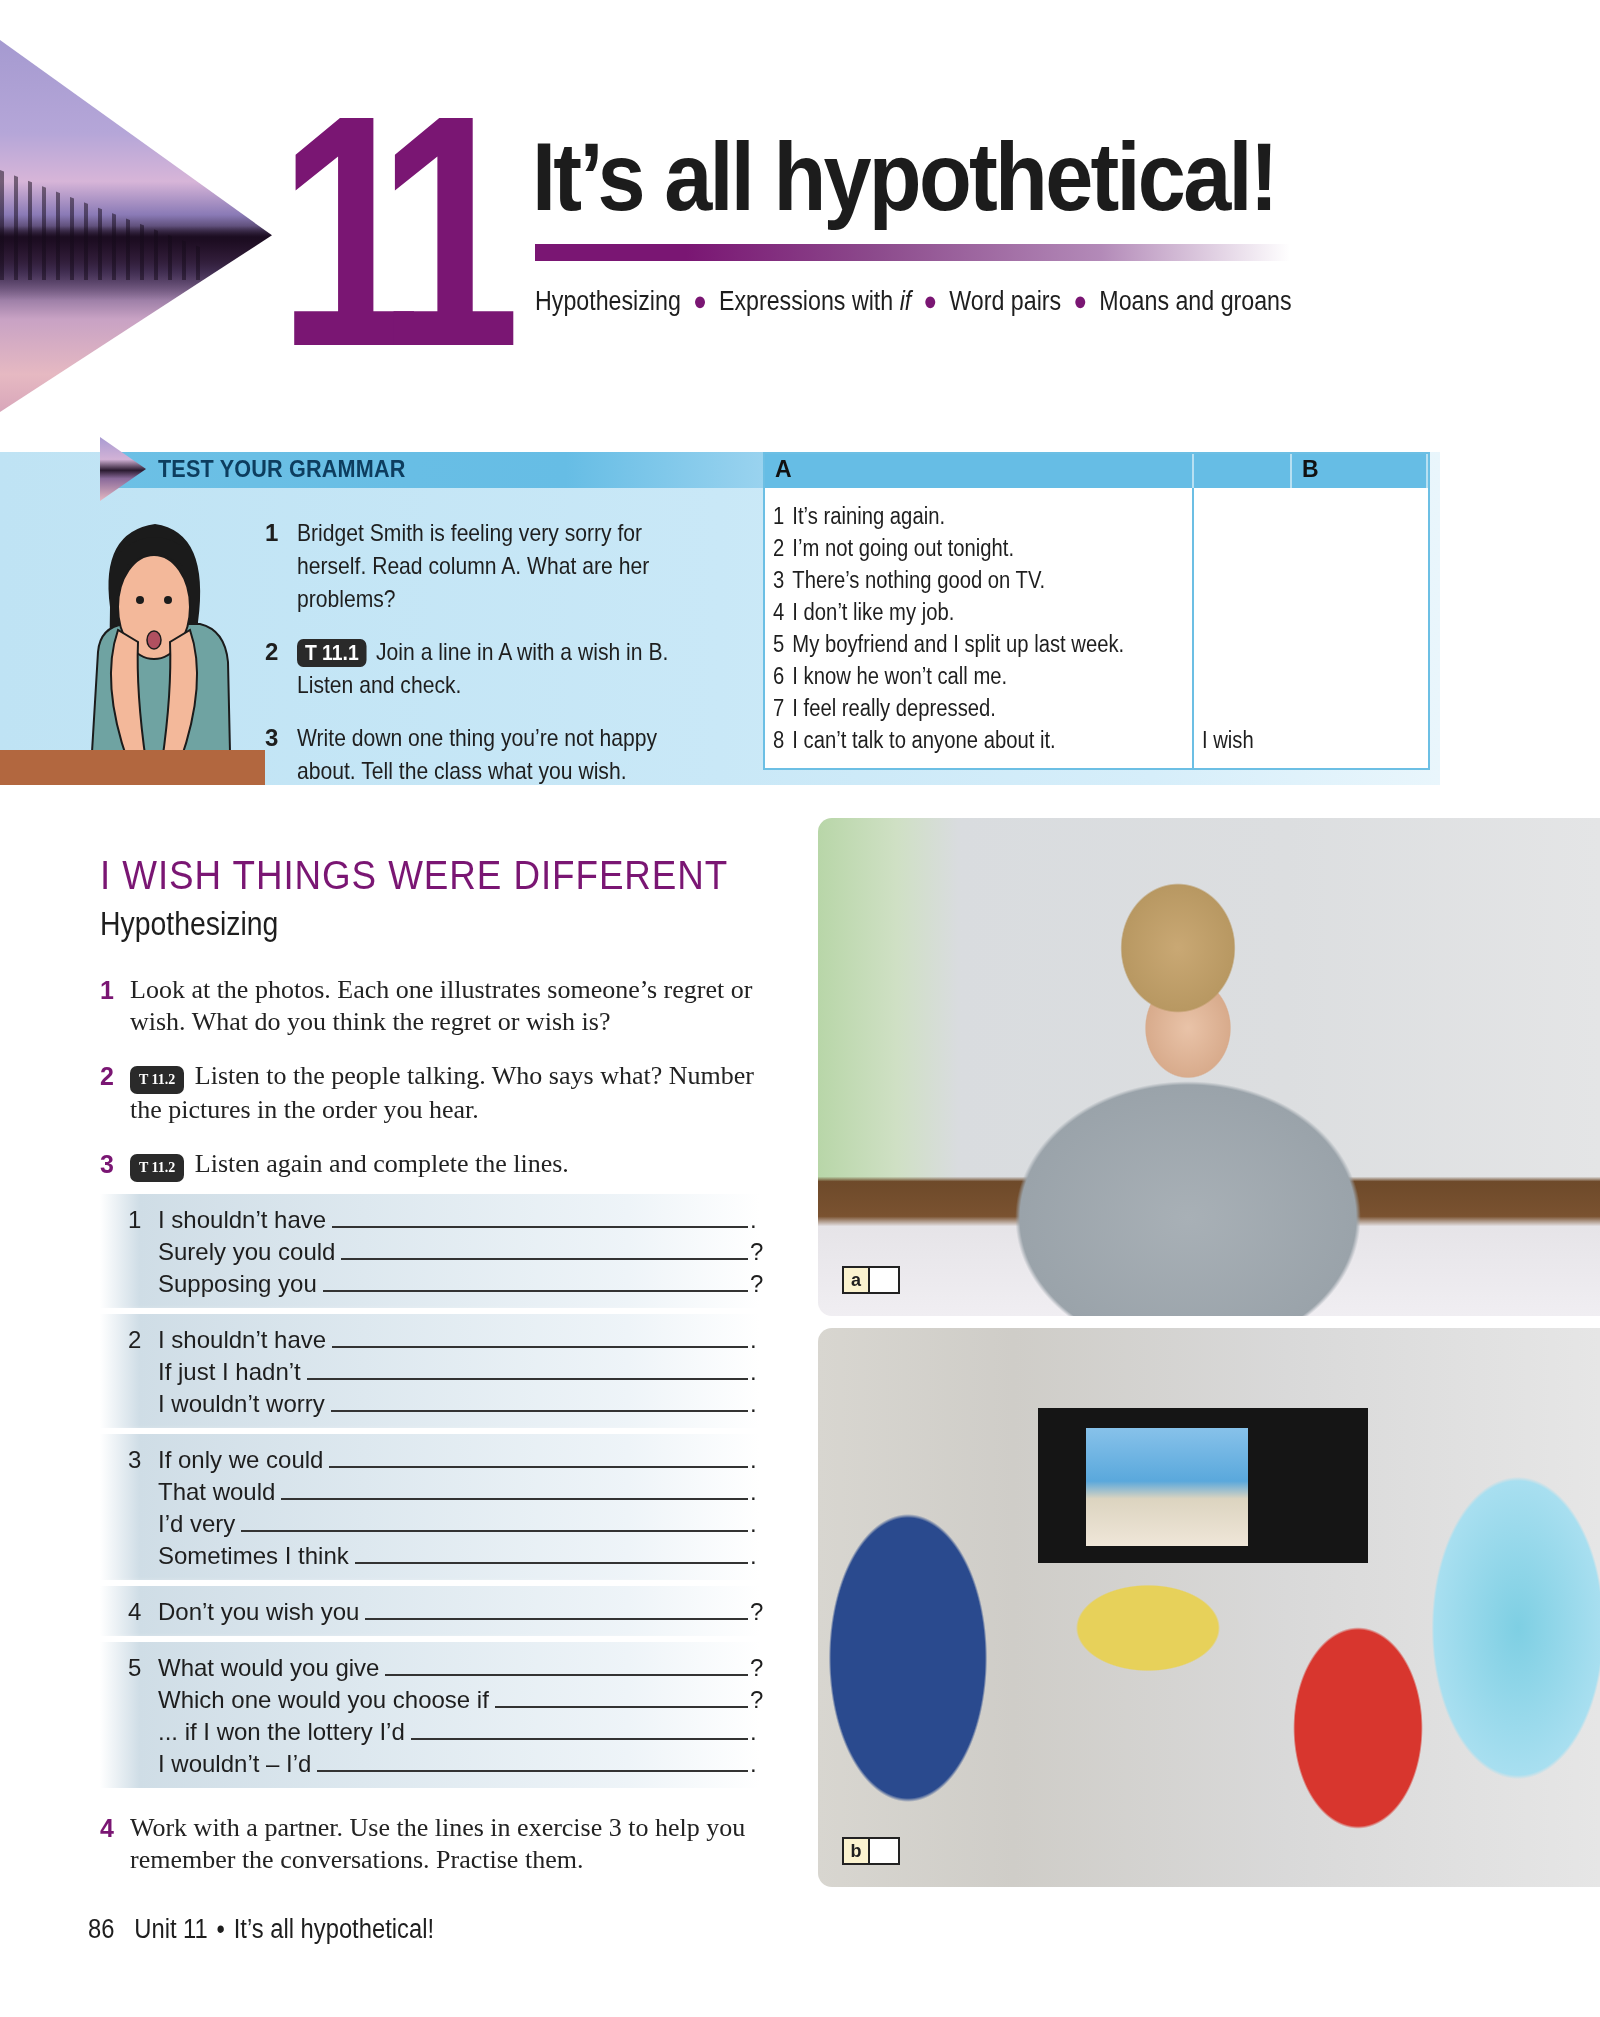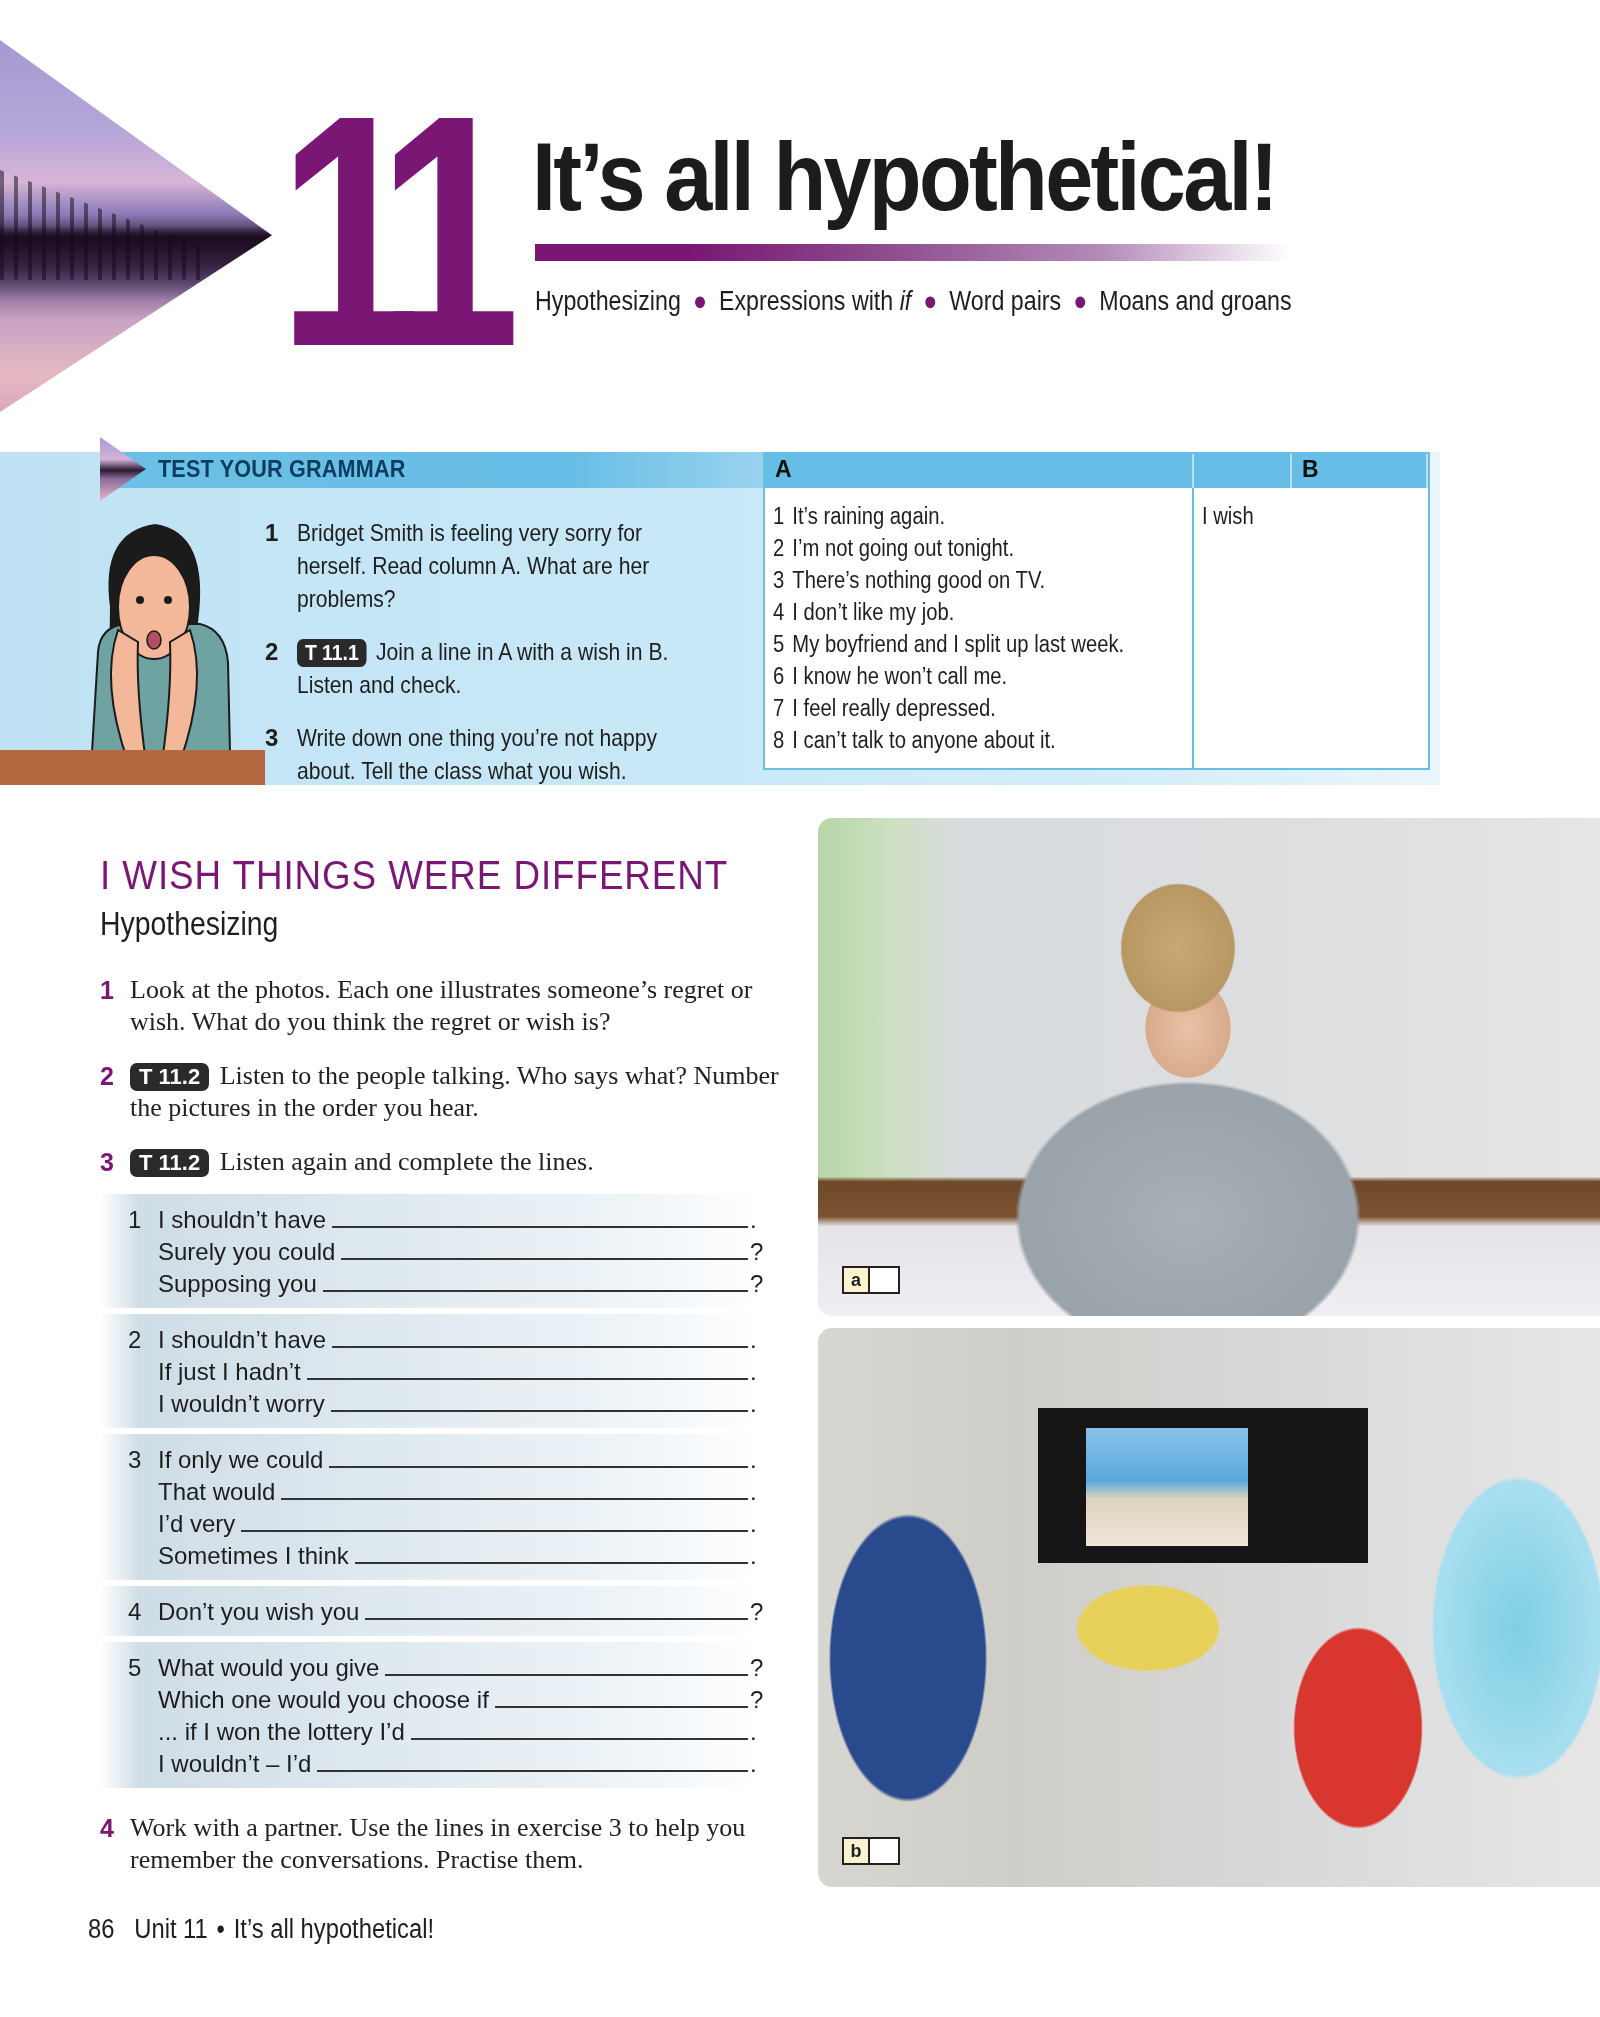--- a/index.html
+++ b/index.html
@@ -85,41 +85,41 @@
   .tyg-table .th {
     background: #66bde5; font-weight: bold; font-size: 23px; padding: 2px 10px; color: #111;
     border-right: 2px solid #b8e0f2;
   }
   .tyg-table .th:last-child { border-right: none; }
   .tyg-table .td { padding: 12px 8px; font-size: 23px; line-height: 32px; border-right: 2px solid #6cbfe4; }
   .tyg-table .td:last-child { border-right: none; }
   .tyg-table .row { display: flex; white-space: nowrap; }
   .tyg-table .row .n { width: 22px; flex: none; }
   .tyg-table .cond { transform: scaleX(0.88); transform-origin: left top; }
-  .tyg-table .wish { display: flex; align-items: flex-start; padding-left: 8px; border-radius: 6px; }
+  .tyg-table .wish { display: flex; align-items: flex-end; padding-left: 8px; border-radius: 6px; }
 
   
   .section-heading {
     left: 100px; top: 853px; font-size: 40px; color: #7a1673; letter-spacing: 1px;
     transform: scaleX(0.92); transform-origin: left top; white-space: nowrap;
   }
   .section-sub {
     left: 100px; top: 905px; font-size: 33px; color: #1e1e1e;
     transform: scaleX(0.86); transform-origin: left top; white-space: nowrap;
   }
   .ex-list { left: 100px; top: 974px; width: 680px; }
   .ex {
     display: flex; font-family: "Liberation Serif", serif; font-size: 26px; line-height: 32px;
     color: #222; margin-bottom: 22px;
   }
   .ex .num {
     width: 30px; flex: none; font-family: "Liberation Sans", sans-serif; font-weight: bold;
     color: #7a1673; font-size: 25px;
   }
-  .ex .badge { font-family: Liberation Sans, sans-serif; font-size: 22px; line-height: 28px; text-align: right; }
+  .ex .badge { font-family: Liberation Serif, serif; font-size: 14px; line-height: 28px; text-align: right; }
 
   .fill-block { left: 100px; width: 660px; }
   .fill-group {
     position: relative; padding: 8px 0 10px 28px; margin-bottom: 6px;
     background: linear-gradient(90deg, rgba(255,255,255,0) 0%, #cfdde6 6%, #dde8ef 40%, #eef4f8 80%, rgba(255,255,255,0) 100%);
     box-shadow: 0 -3px 6px rgba(255,255,255,0.9);
   }
   .fill-line { display: flex; align-items: flex-end; height: 32px; font-size: 24px; color: #1e1e1e; }
   .fill-line .gn { width: 30px; flex: none; }
   .fill-line .stem { white-space: nowrap; transform-origin: left bottom; }

